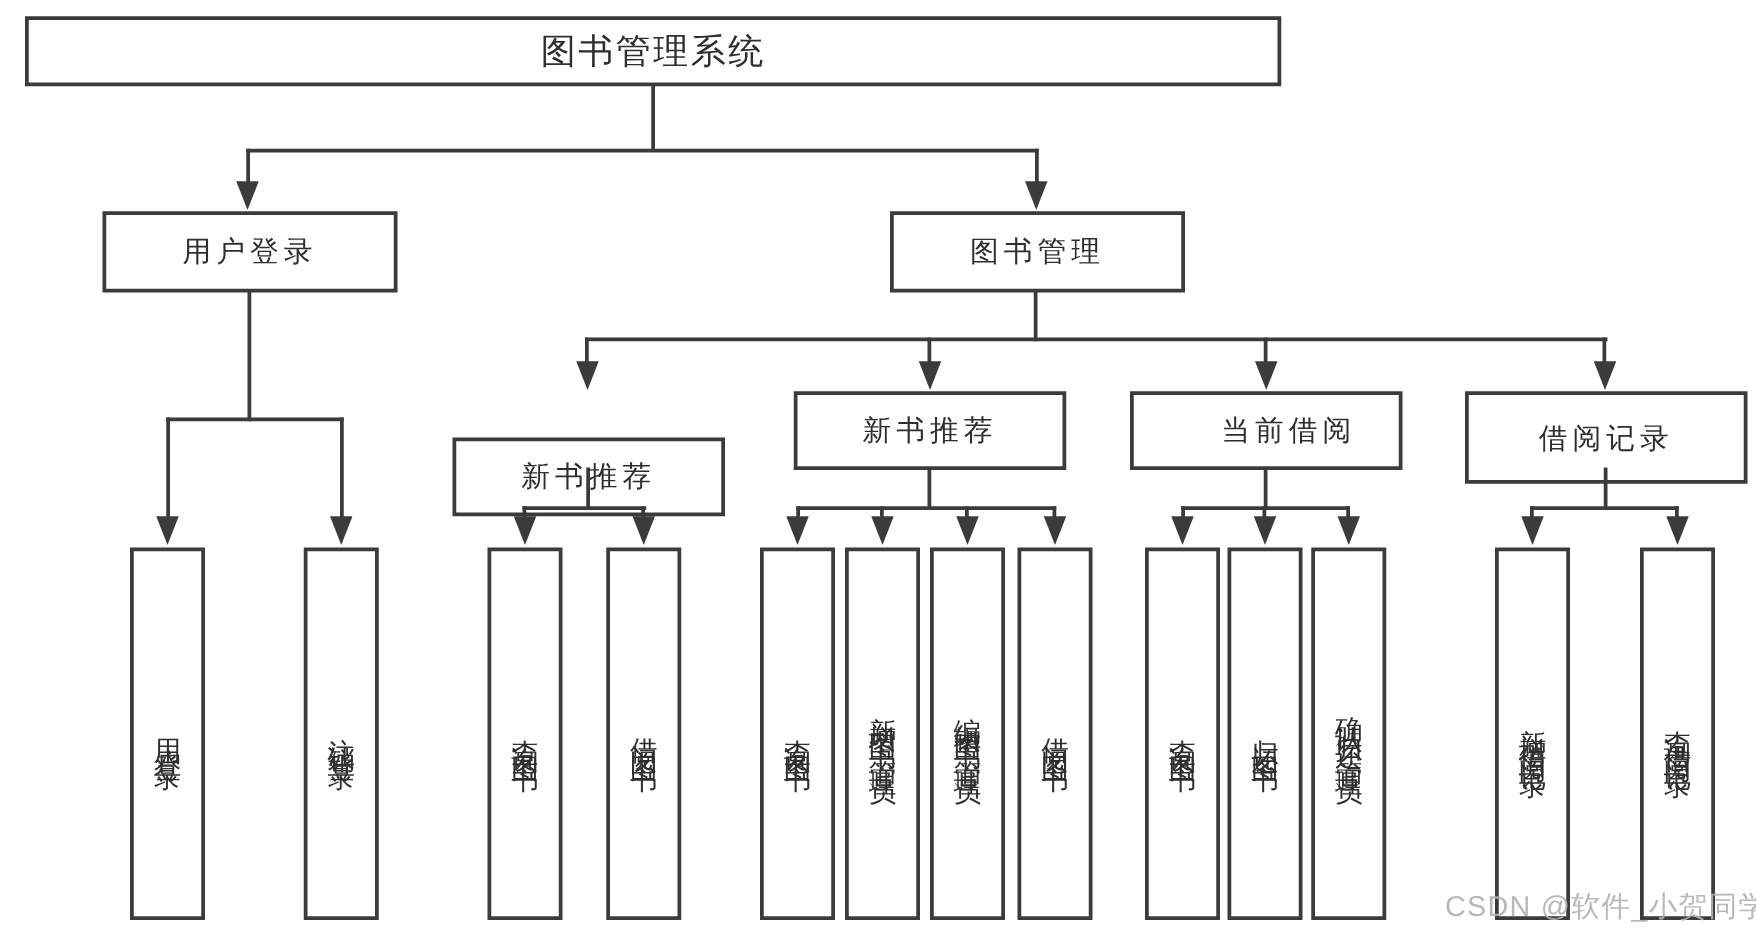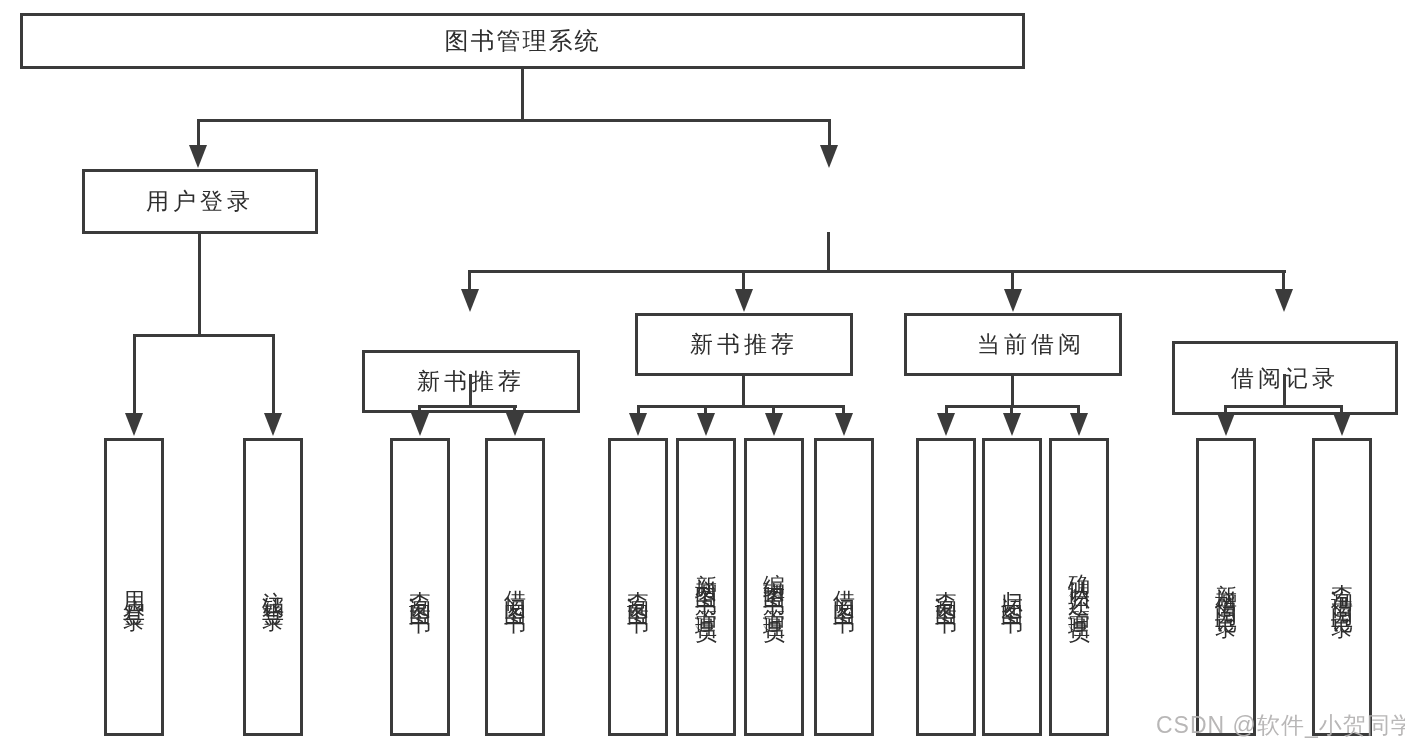--- a/index.html
+++ b/index.html
@@ -19,21 +19,21 @@
     display:flex;
     align-items:center;
     justify-content:center;
   }
   .hlabel{
     font-size:23px;
     letter-spacing:4px;
     color:#2e2e2e;
     white-space:nowrap;
   }
-  .root-label{font-size:24px;letter-spacing:2px;text-align:right;}
+  .root-label{font-size:28px;letter-spacing:2px;text-align:right;}
   .vtext{
     writing-mode:vertical-rl;
     text-orientation:mixed;
     font-size:22px;
     letter-spacing:7px;
     line-height:1;
     color:#2e2e2e;
     white-space:nowrap;
   }
   .vl{position:absolute;width:3px;background:#3b3b3b;}
@@ -67,20 +67,23 @@
   <div class="vl" style="left:521px;top:68px;height:53px;"></div>
   <div class="hl" style="left:197px;top:119px;width:634px;"></div>
   <div class="vl" style="left:197px;top:119px;height:29px;"></div>
   <div class="arrow" style="left:189px;top:145px;"></div>
   <div class="vl" style="left:828px;top:119px;height:29px;"></div>
   <div class="arrow" style="left:820px;top:145px;"></div>
 
   <div class="box" style="left:82px;top:169px;width:236px;height:65px;">
     <span class="hlabel">用户登录</span>
   </div>
+  <div class="box" style="left:712px;top:169px;width:236px;height:65px;">
+    <span class="hlabel">图书管理</span>
+  </div>
 
   <div class="vl" style="left:198px;top:232px;height:105px;"></div>
   <div class="hl" style="left:133px;top:334px;width:142px;"></div>
   <div class="vl" style="left:133px;top:334px;height:82px;"></div>
   <div class="arrow" style="left:125px;top:413px;"></div>
   <div class="vl" style="left:272px;top:334px;height:82px;"></div>
   <div class="arrow" style="left:264px;top:413px;"></div>
 
   <div class="vl" style="left:827px;top:232px;height:41px;"></div>
   <div class="hl" style="left:468px;top:270px;width:818px;"></div>
@@ -95,21 +98,21 @@
 
   <div class="box" style="left:362px;top:313px;width:218px;height:63px;margin-top:37px;">
     <span class="hlabel">新书推荐</span>
   </div>
   <div class="box" style="left:635px;top:313px;width:218px;height:63px;">
     <span class="hlabel">新书推荐</span>
   </div>
   <div class="box" style="left:904px;top:313px;width:218px;height:63px;padding-left:36px;">
     <span class="hlabel">当前借阅</span>
   </div>
-  <div class="box" style="left:1172px;top:313px;width:226px;height:74px;margin-top:28px;">
+  <div class="box" style="left:1172px;top:313px;width:226px;height:74px;">
     <span class="hlabel">借阅记录</span>
   </div>
 
   <div class="vl" style="left:469px;top:374px;height:34px;"></div>
   <div class="hl" style="left:418px;top:405px;width:99px;"></div>
   <div class="vl" style="left:418px;top:405px;height:12px;"></div>
   <div class="arrow" style="left:411px;top:413px;"></div>
   <div class="vl" style="left:513px;top:405px;height:12px;"></div>
   <div class="arrow" style="left:506px;top:413px;"></div>
 

